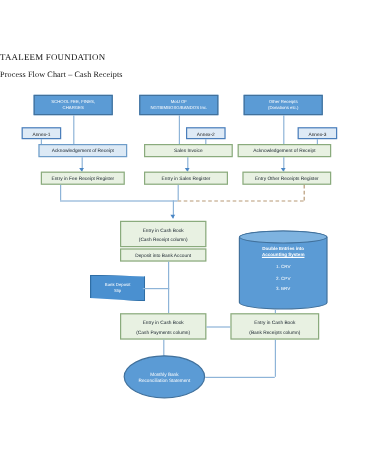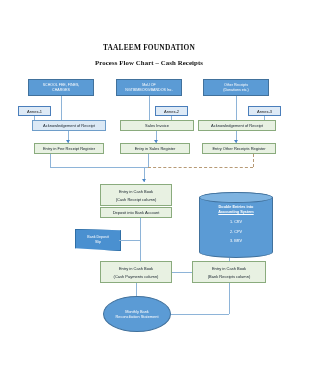--- a/index.html
+++ b/index.html
@@ -18,23 +18,22 @@
     width: 298px;
     height: 386px;
     background: #ffffff;
   }
 
   
   .doc-title {
     position: absolute;
     left: 0;
     width: 298px;
-    text-align: center;
     font-family: "Liberation Serif", serif;
-    font-weight: bold;
+    font-weight: normal;
     color: #111111;
   }
   #title-main { top: 43px; font-size: 7.4px; letter-spacing: .2px; }
   #title-sub  { top: 59px; font-size: 6.8px; letter-spacing: .1px; }
 
   
   .node {
     position: absolute;
     box-sizing: border-box;
     display: flex;

